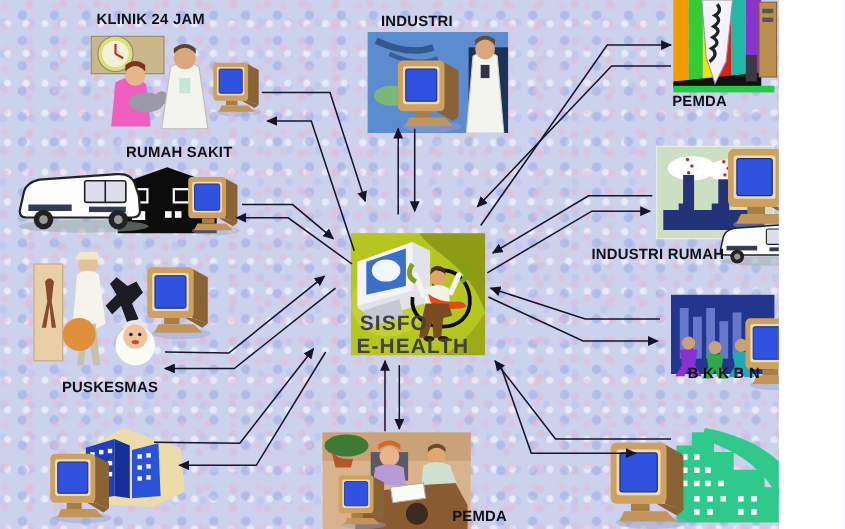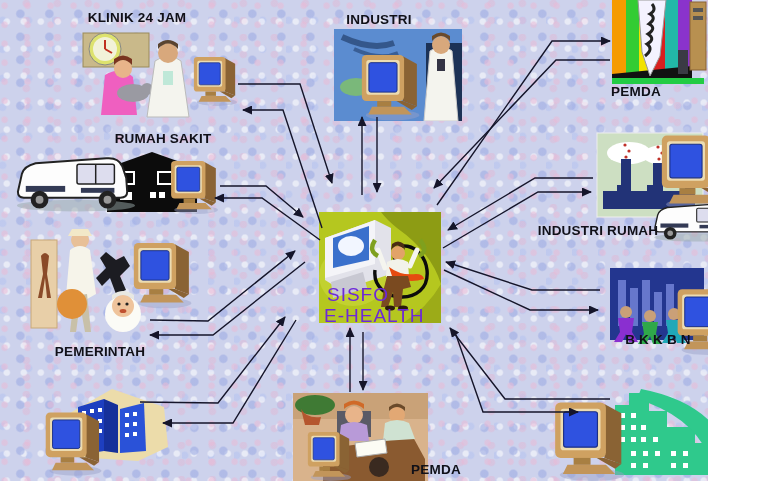--- a/index.html
+++ b/index.html
@@ -22,21 +22,21 @@
   .nlabel{
     position:absolute;z-index:4;transform:translateX(-50%);
     white-space:nowrap;font-weight:bold;font-size:13.5px;color:#101018;
     letter-spacing:.2px;
   }
   .center-box{
     position:absolute;left:319px;top:212px;width:122px;height:111px;z-index:2;
     background:var(--center-bg,#b5c71f);
   }
   .center-box svg{position:absolute;left:0;top:0;width:100%;height:100%;}
-  .ctext{position:absolute;z-index:5;font-weight:normal;color:#6d28d9;line-height:1;}
+  .ctext{position:absolute;z-index:5;font-weight:bold;color:#404040;line-height:1;}
   .ctext.l1{left:8px;top:73px;font-size:19px;letter-spacing:1px;}
   .ctext.l2{left:5px;top:94px;font-size:19px;letter-spacing:1px;}
   .defs{position:absolute;width:0;height:0;overflow:hidden;}
 </style>
 </head>
 <body>
 
 <svg class="defs" aria-hidden="true">
   <defs>
     <symbol id="crt" viewBox="0 0 100 104">
@@ -93,21 +93,21 @@
     <polyline points="363,332 363,390" marker-end="url(#ah)"></polyline>
     <polyline points="610,399 505,399 450,328" marker-end="url(#ah)"></polyline>
     <polyline points="455,332 483,412 578,412" marker-end="url(#ah)"></polyline>
   </svg>
 
   <div class="nlabel" style="left:137px;top:10px">KLINIK 24 JAM</div>
   <div class="nlabel" style="left:379px;top:12px">INDUSTRI</div>
   <div class="nlabel" style="left:636px;top:84px">PEMDA</div>
   <div class="nlabel" style="left:163px;top:131px">RUMAH SAKIT</div>
   <div class="nlabel" style="left:598px;top:223px">INDUSTRI RUMAH</div>
-  <div class="nlabel" style="left:100px;top:344px">PEMERINTAH</div>
+  <div class="nlabel" style="left:100px;top:344px">PUSKESMAS</div>
   <div class="nlabel" style="left:658px;top:332px">B K K B N</div>
   <div class="nlabel" style="left:436px;top:462px">PEMDA</div>
 
   <div class="node" style="left:75px;top:27px;width:165px;height:100px">
     <svg viewBox="0 0 165 100">
       <rect x="8" y="6" width="66" height="34" fill="#c9b98a" stroke="#9a8a5a"></rect>
       <circle cx="30" cy="22" r="16" fill="#dde26e" stroke="#888"></circle>
       <circle cx="30" cy="22" r="12" fill="#f2f2d8"></circle>
       <line x1="30" y1="22" x2="30" y2="13" stroke="#c03020" stroke-width="2"></line>
       <line x1="30" y1="22" x2="37" y2="26" stroke="#c03020" stroke-width="2"></line>

